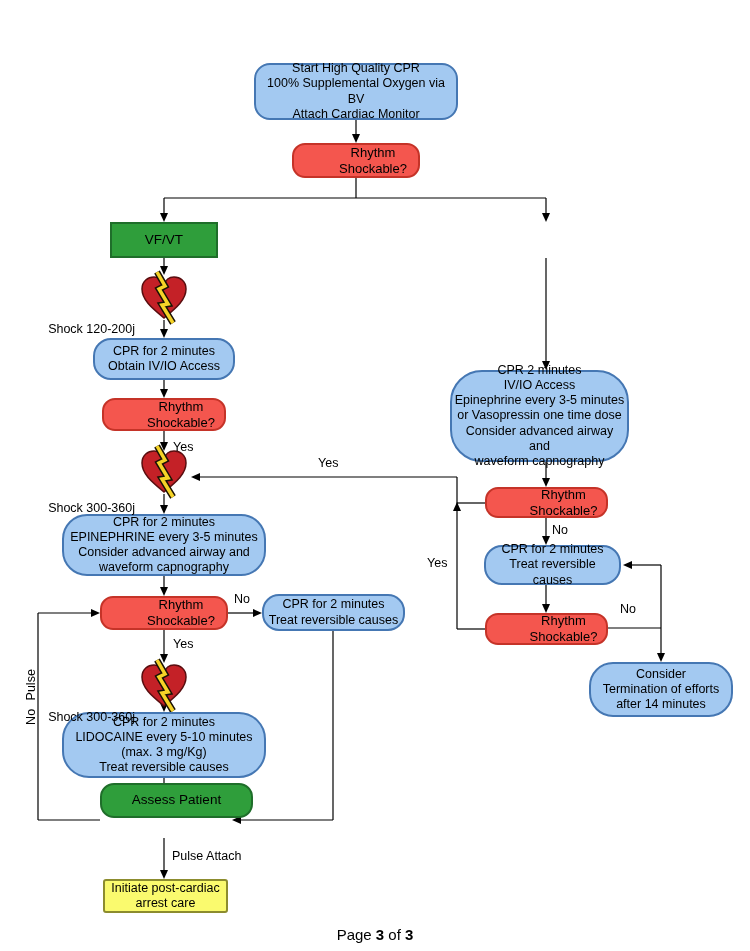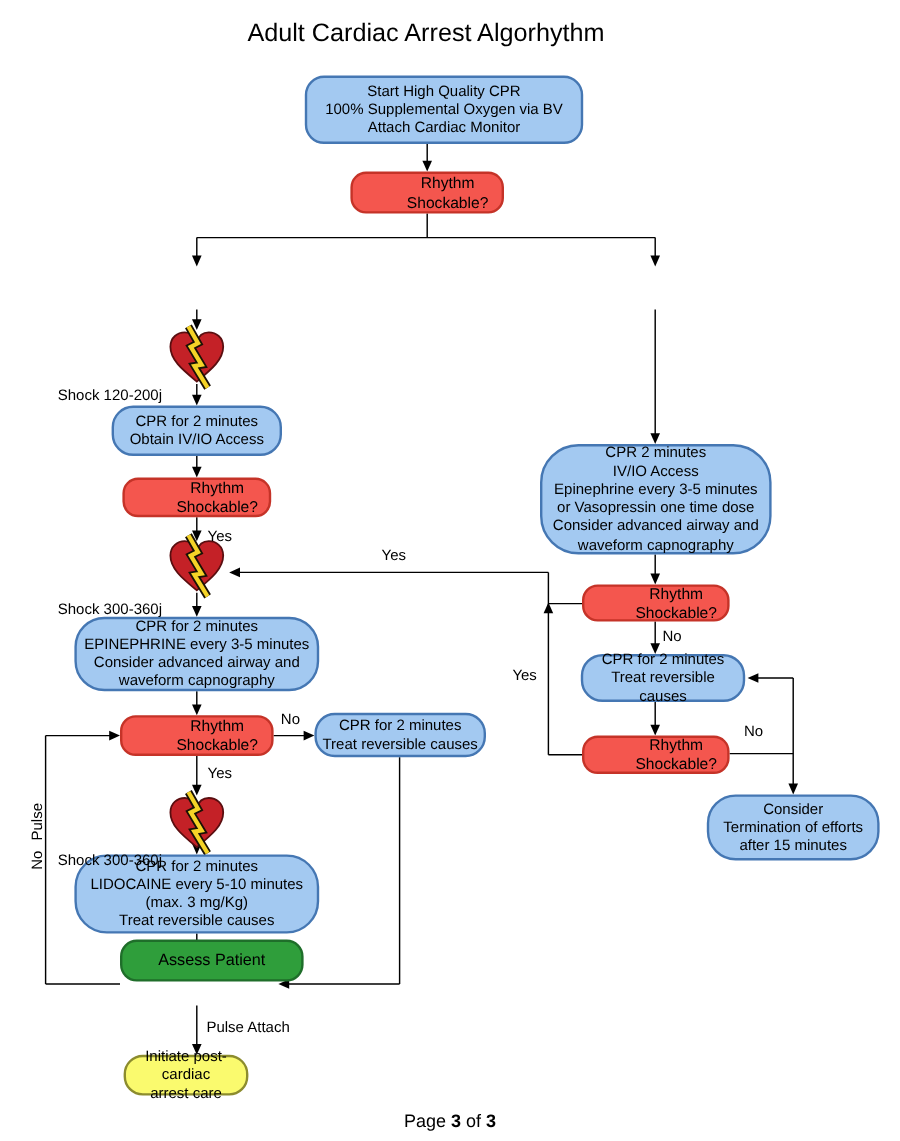--- a/index.html
+++ b/index.html
@@ -34,21 +34,20 @@
     position:absolute; top:926px; left:0; width:750px; text-align:center;
     font-size:15px; color:#000;
   }
   #footer .b { font-weight:bold; }
 </style>
 </head>
 <body>
 
 <div id="page">
 
-  <div id="title">Adult Cardiac Arrest Algorhythm</div>
 
   <svg class="wires" viewBox="0 0 750 951" xmlns="http://www.w3.org/2000/svg">
     <defs>
       <g id="shockheart">
         <path d="M24 42 C 12 32, 2 24, 2 13 C 2 5, 8 1, 14 1 C 19 1, 22.5 4, 24 9 C 25.5 4, 29 1, 34 1 C 40 1, 46 5, 46 13 C 46 24, 36 32, 24 42 Z" fill="#C42127" stroke="#5A0E10" stroke-width="1.5"></path>
         <path d="M17 -4 L25 10 L19 13 L28 28 L22 29 L33 47" fill="none" stroke="#1A1205" stroke-width="6.5"></path>
         <path d="M17 -4 L25 10 L19 13 L28 28 L22 29 L33 47" fill="none" stroke="#F5D327" stroke-width="3.5"></path>
       </g>
     </defs>
 
@@ -134,26 +133,27 @@
       <polygon points="453,511 461,511 457,502"></polygon>
       <polygon points="632,561 632,569 623,565"></polygon>
       <polygon points="657,653 665,653 661,662"></polygon>
     </g>
 
     <use href="#shockheart" x="140" y="276"></use>
     <use href="#shockheart" x="140" y="450"></use>
     <use href="#shockheart" x="140" y="664"></use>
   </svg>
 
-  <div class="node blue" style="left:254px;top:63px;width:232px;height:57px;border-radius:16px;">Start High Quality CPR
+  <div class="node blue" style="left:254px;top:63px;width:204px;height:57px;border-radius:16px;">Start High Quality CPR
 100% Supplemental Oxygen via BV
 Attach Cardiac Monitor</div>
 
   <div class="node red" style="left:292px;top:143px;width:128px;height:35px;border-radius:13px;">Rhythm Shockable?</div>
 
+  <div class="node green" style="left:110px;top:222px;width:108px;height:36px;border-radius:0;">VF/VT</div>
 
 
   <div class="node blue" style="left:93px;top:338px;width:142px;height:42px;border-radius:18px;">CPR for 2 minutes
 Obtain IV/IO Access</div>
 
   <div class="node red" style="left:102px;top:398px;width:124px;height:33px;border-radius:13px;">Rhythm Shockable?</div>
 
   <div class="node blue" style="left:62px;top:514px;width:204px;height:62px;border-radius:25px;">CPR for 2 minutes
 EPINEPHRINE every 3-5 minutes
 Consider advanced airway and
@@ -164,40 +164,40 @@
   <div class="node blue" style="left:262px;top:594px;width:143px;height:37px;border-radius:17px;">CPR for 2 minutes
 Treat reversible causes</div>
 
   <div class="node blue" style="left:62px;top:712px;width:204px;height:66px;border-radius:27px;">CPR for 2 minutes
 LIDOCAINE every 5-10 minutes
 (max. 3 mg/Kg)
 Treat reversible causes</div>
 
   <div class="node green" style="left:100px;top:783px;width:153px;height:35px;border-radius:14px;">Assess Patient</div>
 
-  <div class="node yellow" style="left:103px;top:879px;width:104px;height:34px;border-radius:16px;">Initiate post-cardiac
+  <div class="node yellow" style="left:103px;top:879px;width:125px;height:34px;border-radius:3px;">Initiate post-cardiac
 arrest care</div>
 
-  <div class="node blue" style="left:450px;top:370px;width:193px;height:92px;border-radius:32px;">CPR 2 minutes
+  <div class="node blue" style="left:450px;top:370px;width:179px;height:92px;border-radius:32px;">CPR 2 minutes
 IV/IO Access
 Epinephrine every 3-5 minutes
 or Vasopressin one time dose
 Consider advanced airway and
 waveform capnography</div>
 
   <div class="node red" style="left:485px;top:487px;width:123px;height:31px;border-radius:13px;">Rhythm Shockable?</div>
 
   <div class="node blue" style="left:484px;top:545px;width:137px;height:40px;border-radius:18px;">CPR for 2 minutes
 Treat reversible causes</div>
 
   <div class="node red" style="left:485px;top:613px;width:123px;height:32px;border-radius:13px;">Rhythm Shockable?</div>
 
   <div class="node blue" style="left:589px;top:662px;width:144px;height:55px;border-radius:24px;">Consider
 Termination of efforts
-after 15 minutes</div>
+after 14 minutes</div>
 
   <div class="lbl right-align" style="left:40px;top:285px;width:95px;">Shock 120-200j</div>
   <div class="lbl" style="left:173px;top:440px;">Yes</div>
   <div class="lbl right-align" style="left:40px;top:464px;width:95px;">Shock 300-360j</div>
   <div class="lbl" style="left:318px;top:456px;">Yes</div>
   <div class="lbl" style="left:234px;top:592px;">No</div>
   <div class="lbl" style="left:173px;top:637px;">Yes</div>
   <div class="lbl right-align" style="left:40px;top:673px;width:95px;">Shock 300-360j</div>
   <div class="lbl" id="lbl-no-pulse" style="left:-4px;top:690px;width:70px;text-align:center;">No Pulse</div>
   <div class="lbl" style="left:172px;top:849px;">Pulse Attach</div>

